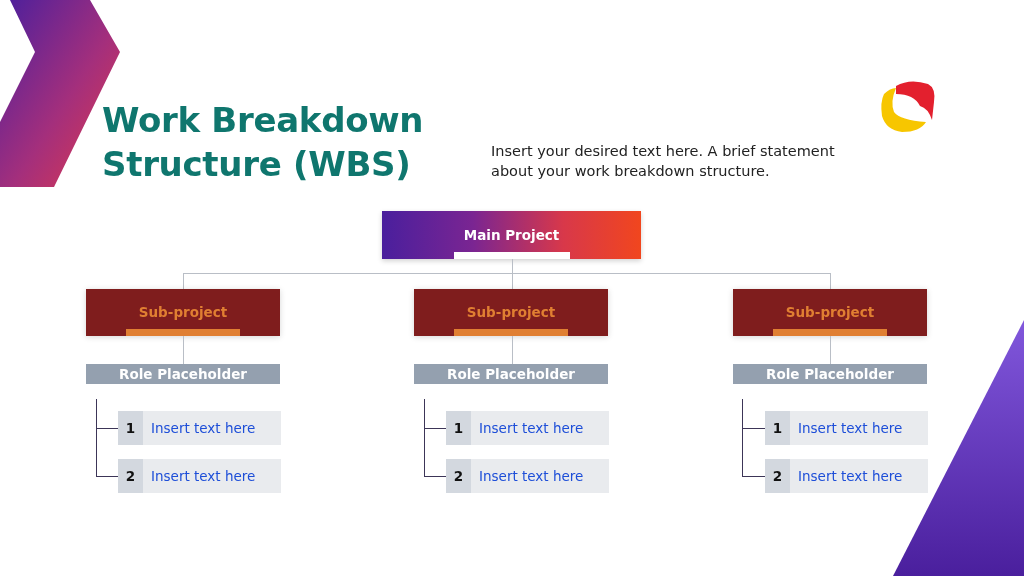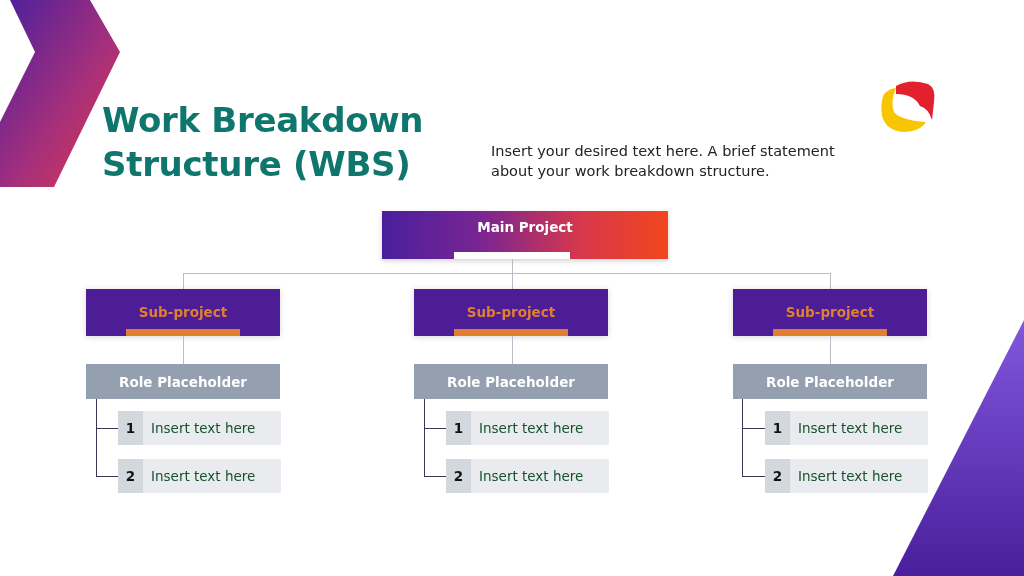--- a/index.html
+++ b/index.html
@@ -19,58 +19,58 @@
       font-weight: bold; font-size: 34px; line-height: 44px;
       color: #0f766e; letter-spacing: -0.3px; white-space: pre-line;
     }
     .subtitle {
       left: 479px; top: 129px; width: 380px;
       font-family: "DejaVu Sans", sans-serif;
       font-size: 14.5px; line-height: 20px; color: #222; margin: 12px;
     }
 
     .main-box {
-      left: 382px; top: 211px; width: 286px; height: 48px;
+      left: 382px; top: 211px; width: 259px; height: 48px;
       background: linear-gradient(90deg, #4a1f9d 0%, #7a2592 35%, #d8384a 70%, #f1461e 100%);
       box-shadow: 0 2px 5px rgba(0,0,0,0.18);
       color: #fff; font-weight: bold; font-size: 13.5px;
       display: flex; align-items: flex-start; justify-content: center;
-      padding-top: 8px; box-sizing: border-box;
+      padding-top: 16px; box-sizing: border-box;
     }
     .main-box .bar {
       position: absolute; left: 72px; bottom: 0; width: 116px; height: 7px; background: #fff;
     }
 
     .line { background: #b9bec6; position: absolute; }
     .dark-line { background: #3c3557; position: absolute; }
 
     .sub-box {
-      position: absolute; width: 194px; height: 47px; background: #4c1d95;
+      position: absolute; width: 194px; height: 47px; background: #7f1d1d;
       box-shadow: 0 1px 6px rgba(0,0,0,0.16);
       color: #e07f32; font-weight: bold; font-size: 13.5px;
       display: flex; justify-content: center; padding-top: 15px; box-sizing: border-box;
     }
     .sub-box .bar {
       position: absolute; left: 40px; bottom: 0; width: 114px; height: 7px; background: #e07f32;
     }
     .role-box {
-      position: absolute; width: 194px; height: 35px; background: #94a0af;
+      position: absolute; width: 194px; height: 20px; background: #94a0af;
       color: #fff; font-weight: bold; font-size: 13.5px;
       display: flex; align-items: center; justify-content: center;
     }
     .item {
       position: absolute; width: 163px; height: 34px; background: #e9ebee;
       display: flex; align-items: center;
     }
     .item .num {
       width: 25px; height: 34px; background: #d3d8df; color: #111;
       font-weight: bold; font-size: 13.5px;
       display: flex; align-items: center; justify-content: center;
     }
-    .item .txt { padding-left: 8px; font-size: 13.5px; color: #14532d; }
+    .item .txt { padding-left: 8px; font-size: 13.5px; color: #1d4ed8; }
   </style>
 </head>
 <body>
 
 <svg class="abs chevron" viewBox="0 0 122 188">
   <defs>
     <linearGradient id="gChev" x1="0" y1="0" x2="1" y2="1">
       <stop offset="0" stop-color="#4a1f9d"></stop>
       <stop offset="0.55" stop-color="#a42f7c"></stop>
       <stop offset="1" stop-color="#e2394a"></stop>

